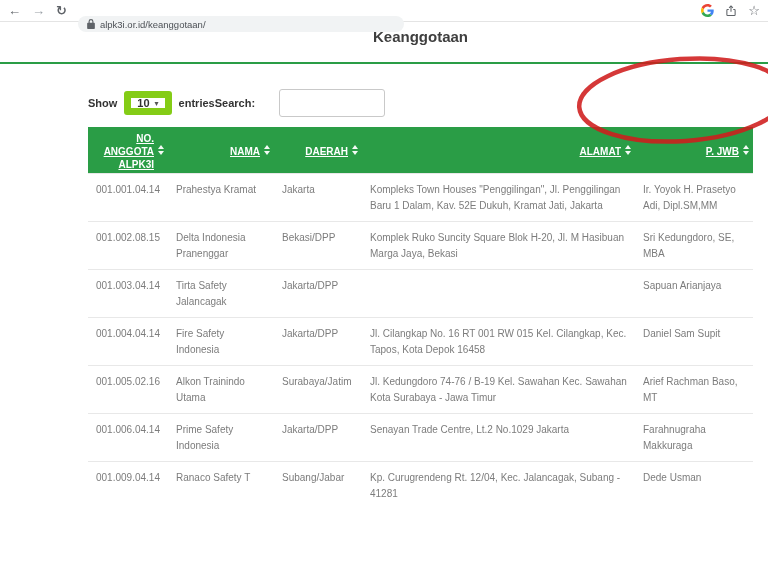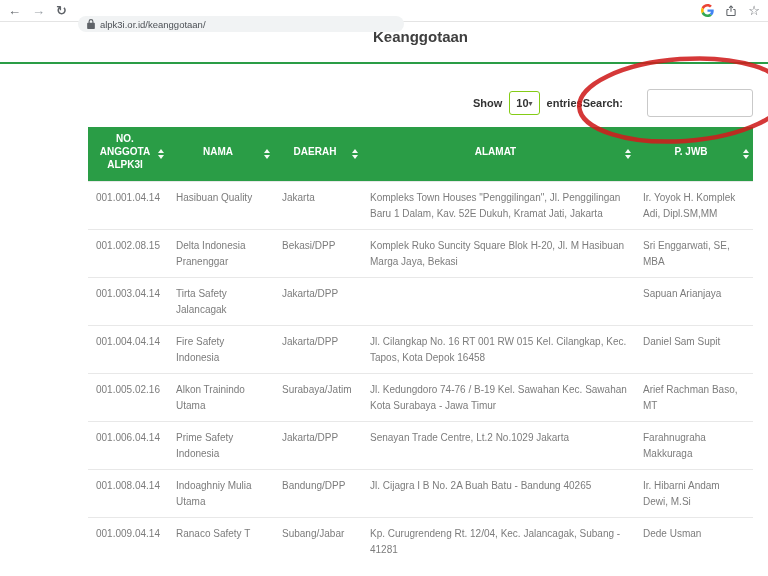--- a/index.html
+++ b/index.html
@@ -17,35 +17,35 @@
              font-size:9.5px; color:#4d5156;margin-top:27px; }
   .chrome .spacer { flex:1; }
   .right-ic { display:flex; align-items:center; gap:11px; }
   .star { font-size:13px; color:#5f6368; }
 
   
   .content { margin-left:88px; width:665px; }
   .page-title { margin-top:6px; text-align:center; font-size:15px; font-weight:700; color:#3f3f3f; }
   .green-rule { margin-top:17px; width:768px; height:2px; background:var(--accent); }
 
-  .controls { margin-top:24px; display:flex; justify-content:flex-end; align-items:center; height:30px; }
+  .controls { margin-top:24px; display:flex; justify-content:flex-start; align-items:center; height:30px; }
   .show-group { display:flex; align-items:center; gap:7px; font-size:11px; color:#333; font-weight:600; }
-  .length-box { border:1px solid #84cc16; border-radius:3px; background:#fff; height:24px;
-                padding:0 6px; display:flex; align-items:center; font-size:11px; color:#333; cursor:pointer; }
+  .length-box { border:7px solid #84cc16; border-radius:3px; background:#fff; height:24px;
+                padding:0 6px; display:flex; align-items:center; gap:5px; font-size:11px; color:#333; cursor:pointer; }
   .caret { font-size:8px; color:#555; }
   .search-group { display:flex; align-items:center; gap:24px; font-size:11px; color:#333; font-weight:600; }
   .search-group input { width:106px; height:28px; border:1px solid #c9c9c9; border-radius:3px;
                         padding:0 6px; font-size:11px; color:#333; outline:none; }
 
   
   table { margin-top:9px; width:665px; border-collapse:collapse; table-layout:fixed; }
   col.c1{width:80px;} col.c2{width:106px;} col.c3{width:88px;} col.c4{width:273px;} col.c5{width:118px;}
-  thead th { background:var(--accent); color:#fff; text-align:center; vertical-align:middle;
-             font-size:10px; font-weight:700; line-height:1.28; padding:6px 14px 10px 8px;
-             position:relative; cursor:pointer; }
+  thead th { background:var(--accent); color:#fff; text-align:right; vertical-align:middle;
+             font-size:10px; font-weight:700; line-height:1.28; padding:6px 14px 2px 8px;
+             position:relative; cursor:pointer;text-decoration:underline; }
   .sort { position:absolute; right:4px; top:50%; transform:translateY(-50%);
           display:flex; flex-direction:column; gap:2px; }
   .sort i { display:block; width:0; height:0; border-left:3.5px solid transparent; border-right:3.5px solid transparent; }
   .sort .up   { border-bottom:4px solid rgba(255,255,255,.95); }
   .sort .down { border-top:4px solid rgba(255,255,255,.95); }
   tbody td { font-size:10px; color:#7c7c7c; line-height:1.55; padding:8px; vertical-align:top;
              border-top:1px solid #e8e8e8; word-wrap:break-word; }
 
   
   .annotation { position:absolute; left:560px; top:52px; pointer-events:none; }
@@ -135,32 +135,32 @@
             </span></th>
         <th><span>P. JWB</span><span class="sort">
               <i class="up"></i>
               <i class="down"></i>
             </span></th>
       </tr>
     </thead>
     <tbody>
   <tr>
     <td>001.001.04.14</td>
-    <td>Hasibuan Quality</td>
+    <td>Prahestya Kramat</td>
     <td>Jakarta</td>
     <td>Kompleks Town Houses "Penggilingan", Jl. Penggilingan Baru 1 Dalam, Kav. 52E Dukuh, Kramat Jati, Jakarta</td>
-    <td>Ir. Yoyok H. Komplek Adi, Dipl.SM,MM</td>
+    <td>Ir. Yoyok H. Prasetyo Adi, Dipl.SM,MM</td>
   </tr>
 
   <tr>
     <td>001.002.08.15</td>
     <td>Delta Indonesia Pranenggar</td>
     <td>Bekasi/DPP</td>
     <td>Komplek Ruko Suncity Square Blok H-20, Jl. M Hasibuan Marga Jaya, Bekasi</td>
-    <td>Sri Enggarwati, SE, MBA</td>
+    <td>Sri Kedungdoro, SE, MBA</td>
   </tr>
 
   <tr>
     <td>001.003.04.14</td>
     <td>Tirta Safety Jalancagak</td>
     <td>Jakarta/DPP</td>
     <td></td>
     <td>Sapuan Arianjaya</td>
   </tr>
 
@@ -182,27 +182,20 @@
 
   <tr>
     <td>001.006.04.14</td>
     <td>Prime Safety Indonesia</td>
     <td>Jakarta/DPP</td>
     <td>Senayan Trade Centre, Lt.2 No.1029 Jakarta</td>
     <td>Farahnugraha Makkuraga</td>
   </tr>
 
 
-  <tr>
-    <td>001.008.04.14</td>
-    <td>Indoaghniy Mulia Utama</td>
-    <td>Bandung/DPP</td>
-    <td>Jl. Cijagra I B No. 2A Buah Batu - Bandung 40265</td>
-    <td>Ir. Hibarni Andam Dewi, M.Si</td>
-  </tr>
 
   <tr>
     <td>001.009.04.14</td>
     <td>Ranaco Safety T</td>
     <td>Subang/Jabar</td>
     <td>Kp. Curugrendeng Rt. 12/04, Kec. Jalancagak, Subang - 41281</td>
     <td>Dede Usman</td>
   </tr>
 
 </tbody>

